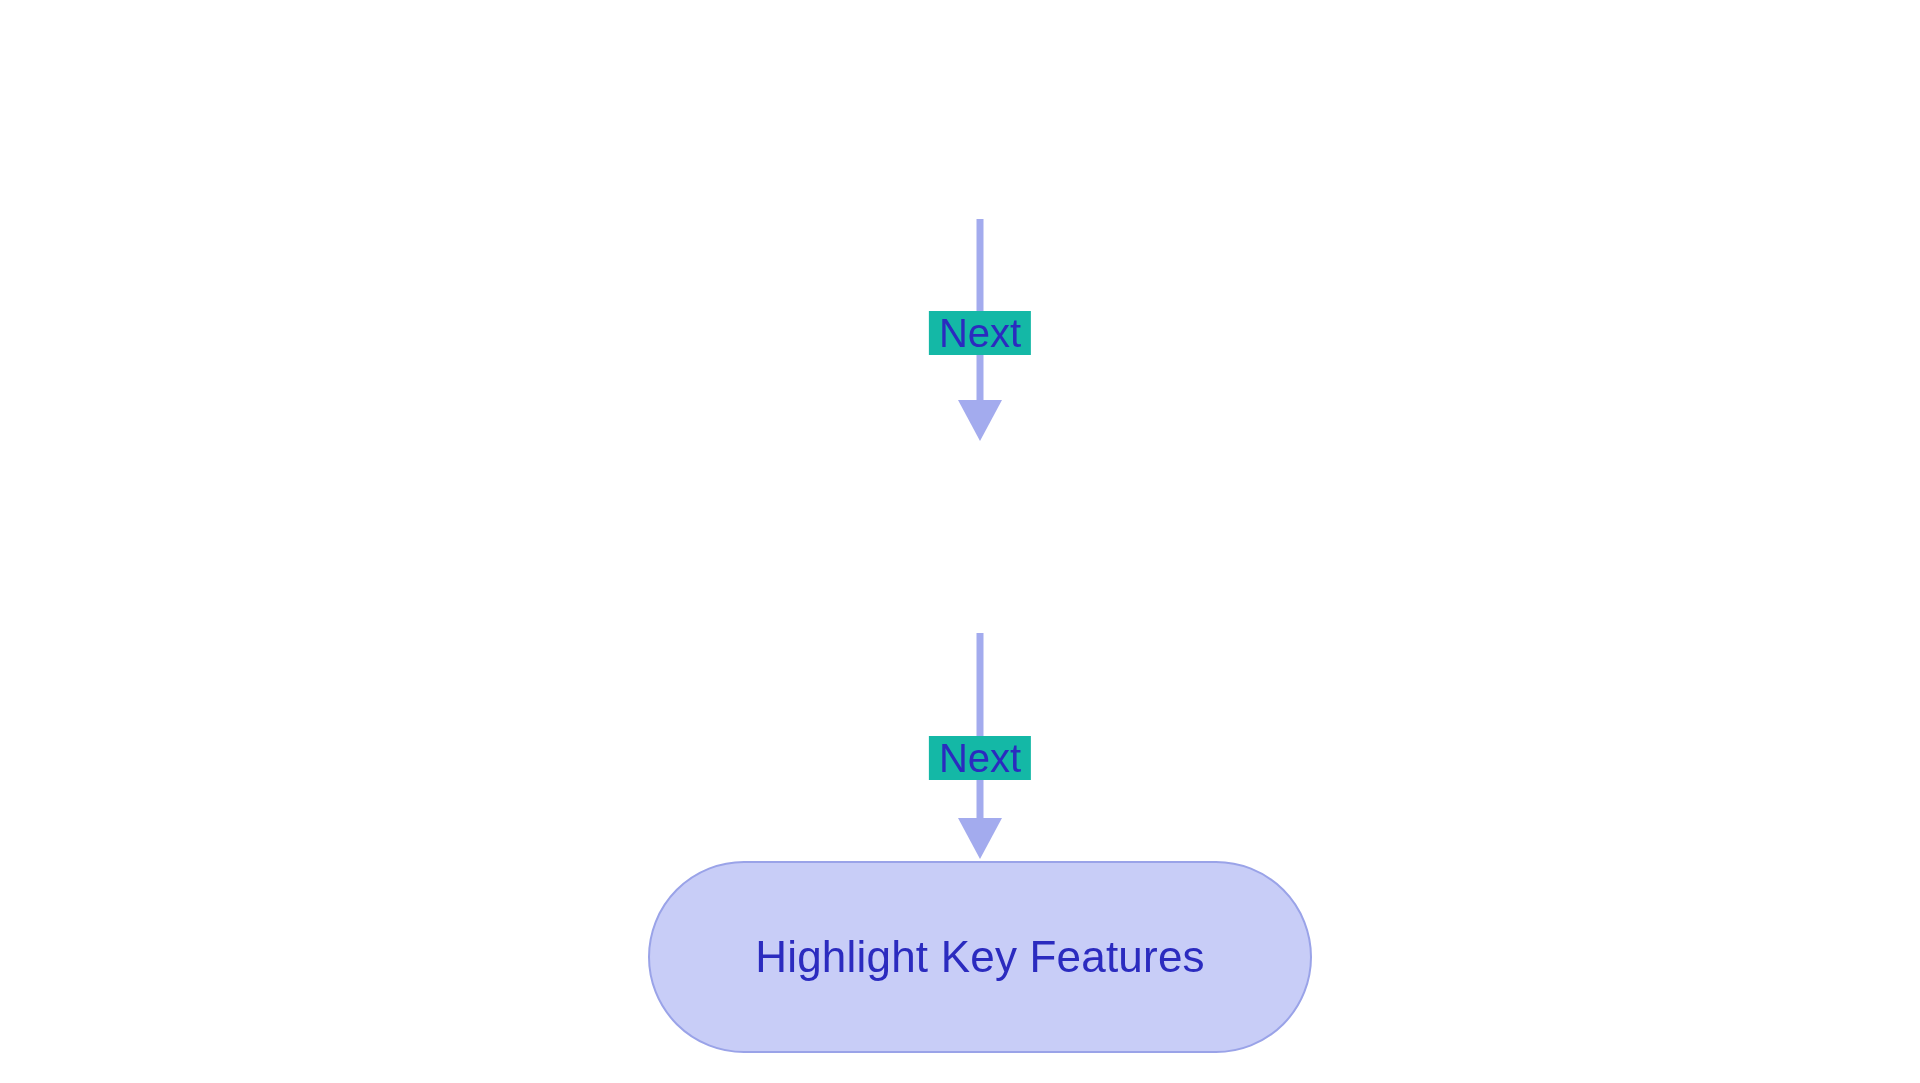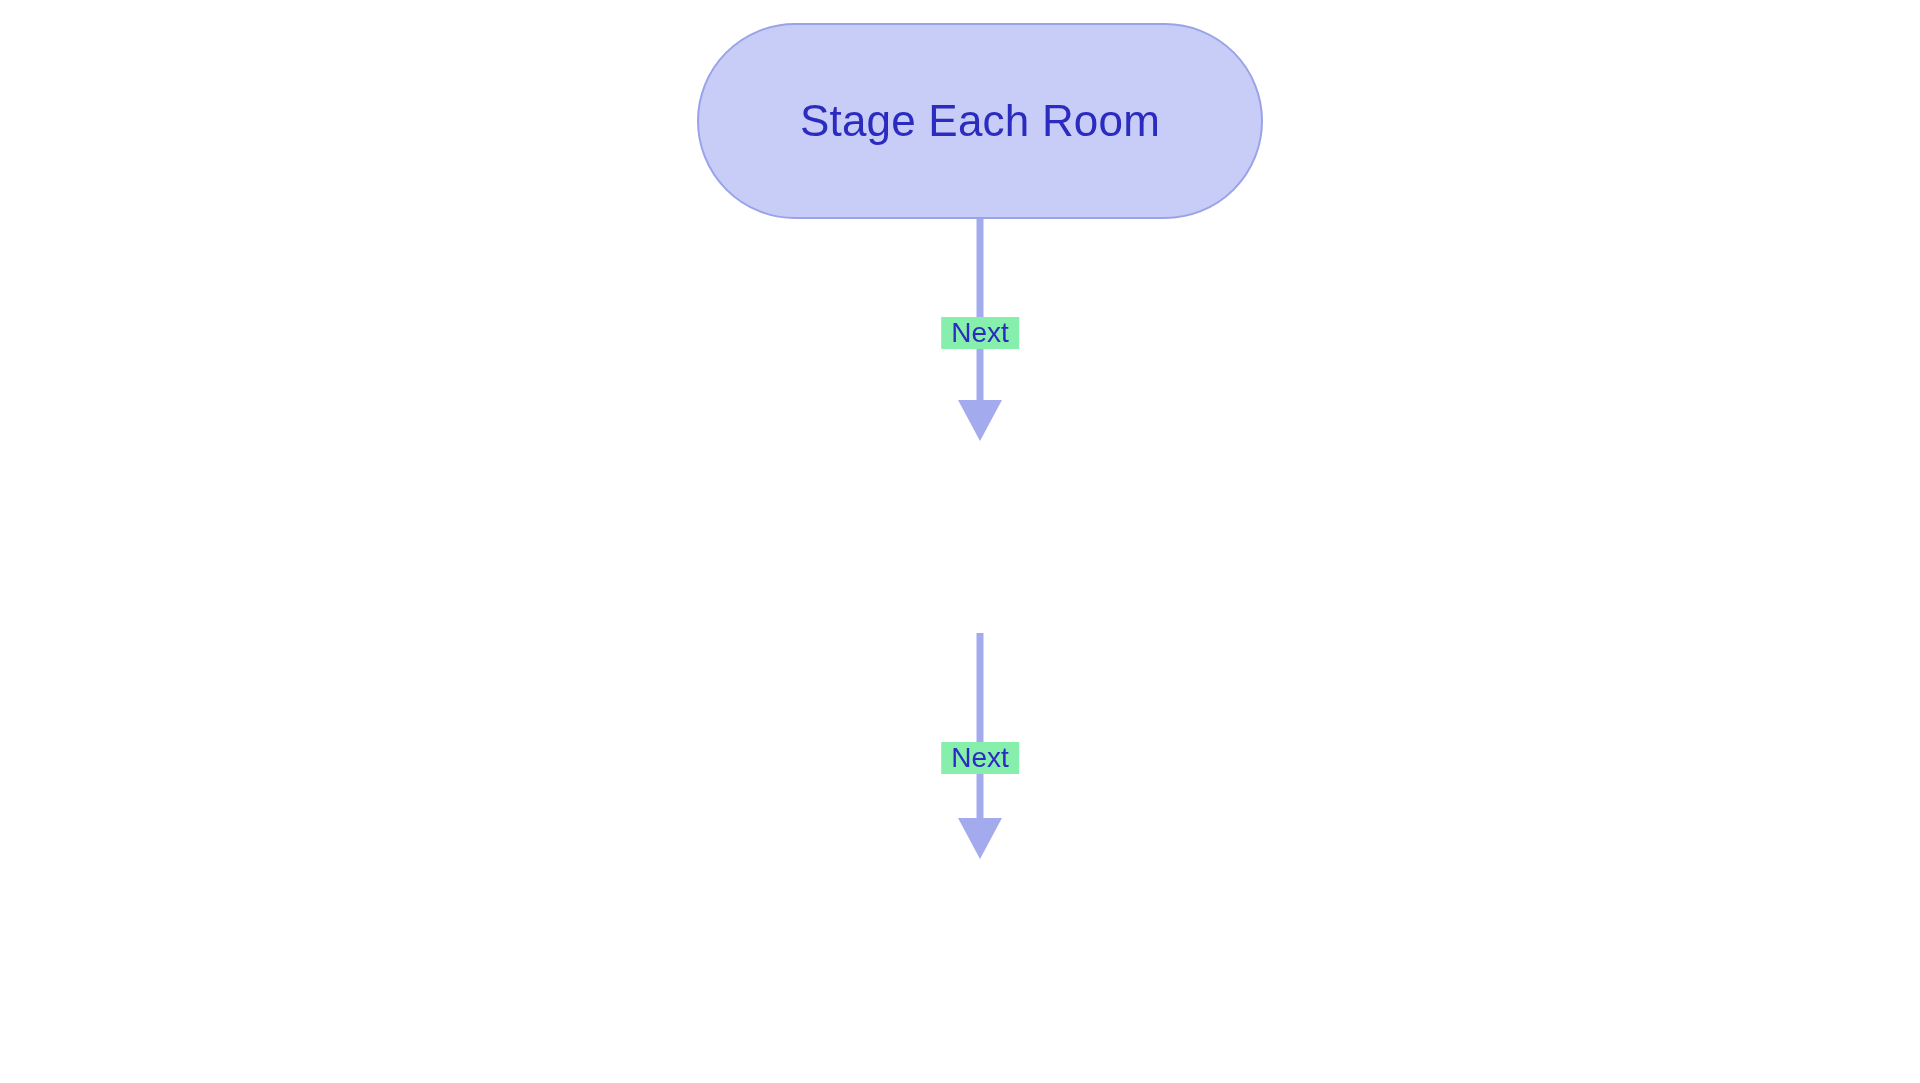--- a/index.html
+++ b/index.html
@@ -51,25 +51,25 @@
     stroke: #a3abee;
     stroke-width: 7;
     fill: none;
   }
   .edge-arrow {
     fill: #a3abee;
   }
   .edge-label {
     position: absolute;
     color: #2b2bbf;
-    font-size: 28px;
+    font-size: 40px;
     font-family: "Liberation Sans", sans-serif;
     line-height: 1;
     white-space: nowrap;
-    background: #86efac;
+    background: #14b8a6;
     padding: 2px 10px;
     transform: translate(-50%, -50%);
     user-select: none;
   }
 
   
   #node-0 { left: 697px;  top: 23px;   width: 566px; height: 196px; }
   #node-1 { left: 618px;  top: 443px;  width: 724px; height: 190px; }
   #node-2 { left: 648px;  top: 861px;  width: 664px; height: 192px; }
 
@@ -87,22 +87,22 @@
       <line class="edge-line" x1="980" y1="219" x2="980" y2="404"></line>
       <polygon class="edge-arrow" points="980,441 958,400 1002,400"></polygon>
     </g>
 
     <g>
       <line class="edge-line" x1="980" y1="633" x2="980" y2="822"></line>
       <polygon class="edge-arrow" points="980,859 958,818 1002,818"></polygon>
     </g>
   </svg>
 
-  <div class="node" id="node-0">
-    <span class="node-label">Stage Each Room</span>
-  </div>
 
 
+  <div class="node" id="node-2">
+    <span class="node-label">Highlight Key Features</span>
+  </div>
 
   <div class="edge-label" id="edge-label-0">Next</div>
   <div class="edge-label" id="edge-label-1">Next</div>
 
 </div>
 
 </body></html>

